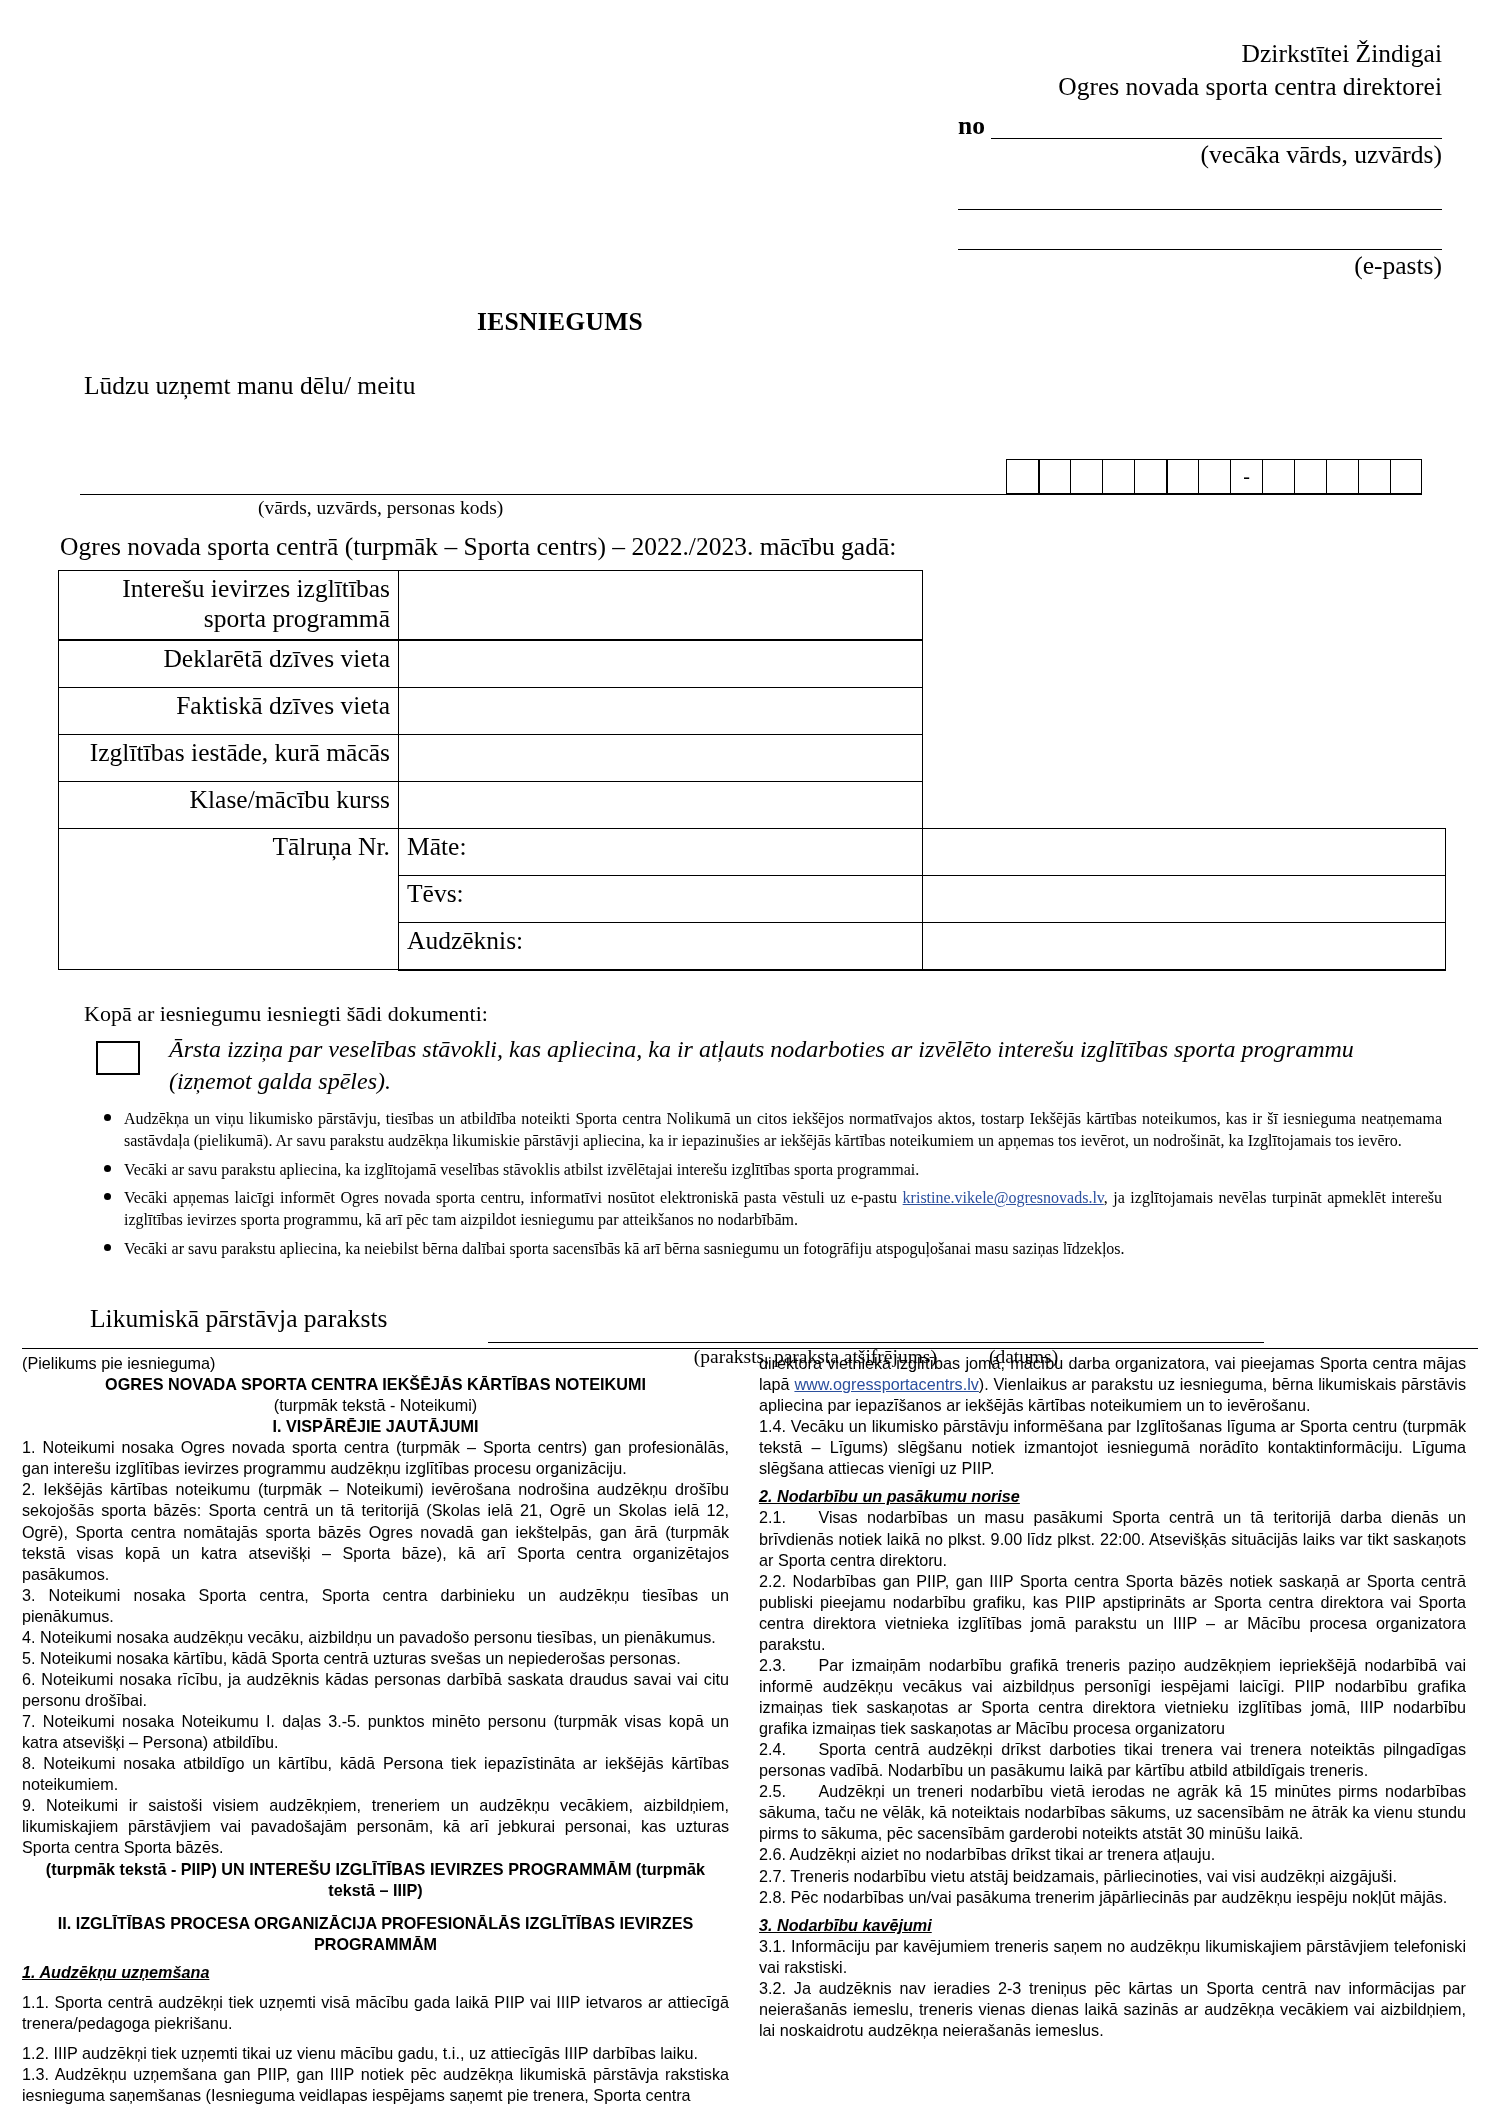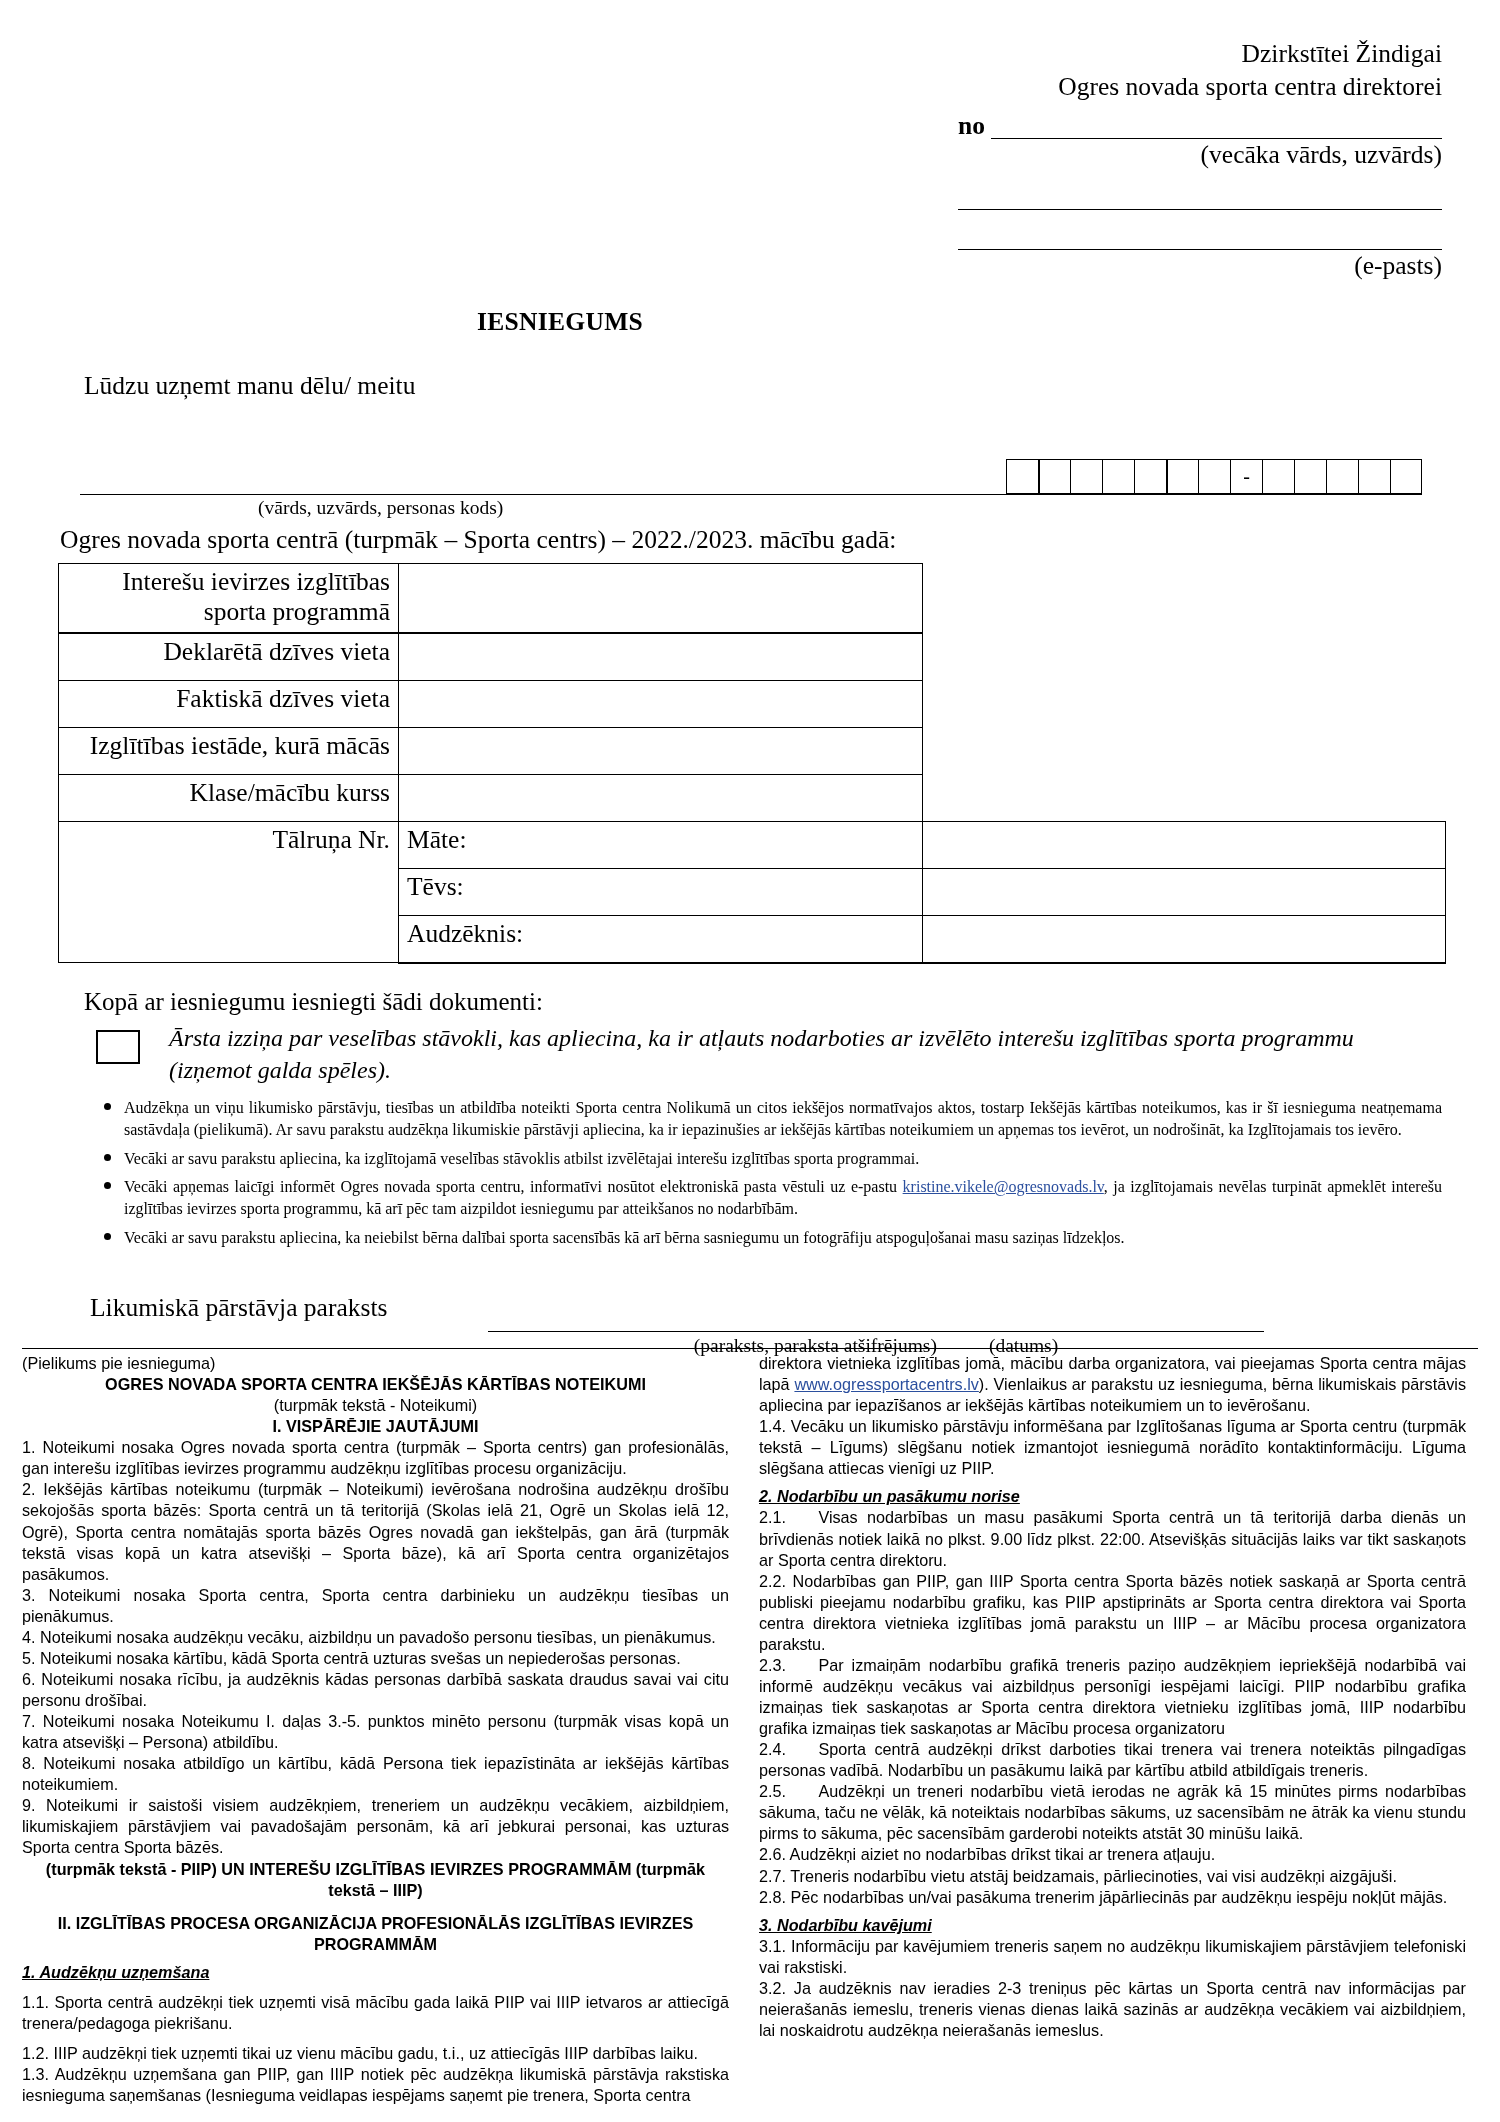--- a/index.html
+++ b/index.html
@@ -119,21 +119,21 @@
   .code-boxes .cell.thick-left { border-left: 2.2px solid #000; }
 
   .caption-under-name {
     font-size: 19.5px;
     margin-left: 200px;
     margin-top: 2px;
   }
 
   .centre-line {
     font-size: 25.5px;
-    margin-top: 6px;
+    margin-top: 13px;
     margin-left: 2px;
   }
 
   
   table.mainform {
     border-collapse: collapse;
     width: 1388px;
     margin-top: 8px;
     table-layout: fixed;
   }
@@ -151,22 +151,22 @@
   td.val { }
   tr.thickbottom td { border-bottom: 2.6px solid #000; }
   td.sublbl {
     text-align: left;
     width: 530px;
   }
   td.subval { }
 
   
   .docs-head {
-    font-size: 25px;
-    margin-top: 24px;
+    font-size: 22px;
+    margin-top: 30px;
     margin-left: 26px;
   }
   .doc-row {
     display: flex;
     margin-top: 6px;
     margin-left: 38px;
   }
   .checkbox {
     width: 44px;
     height: 34px;

